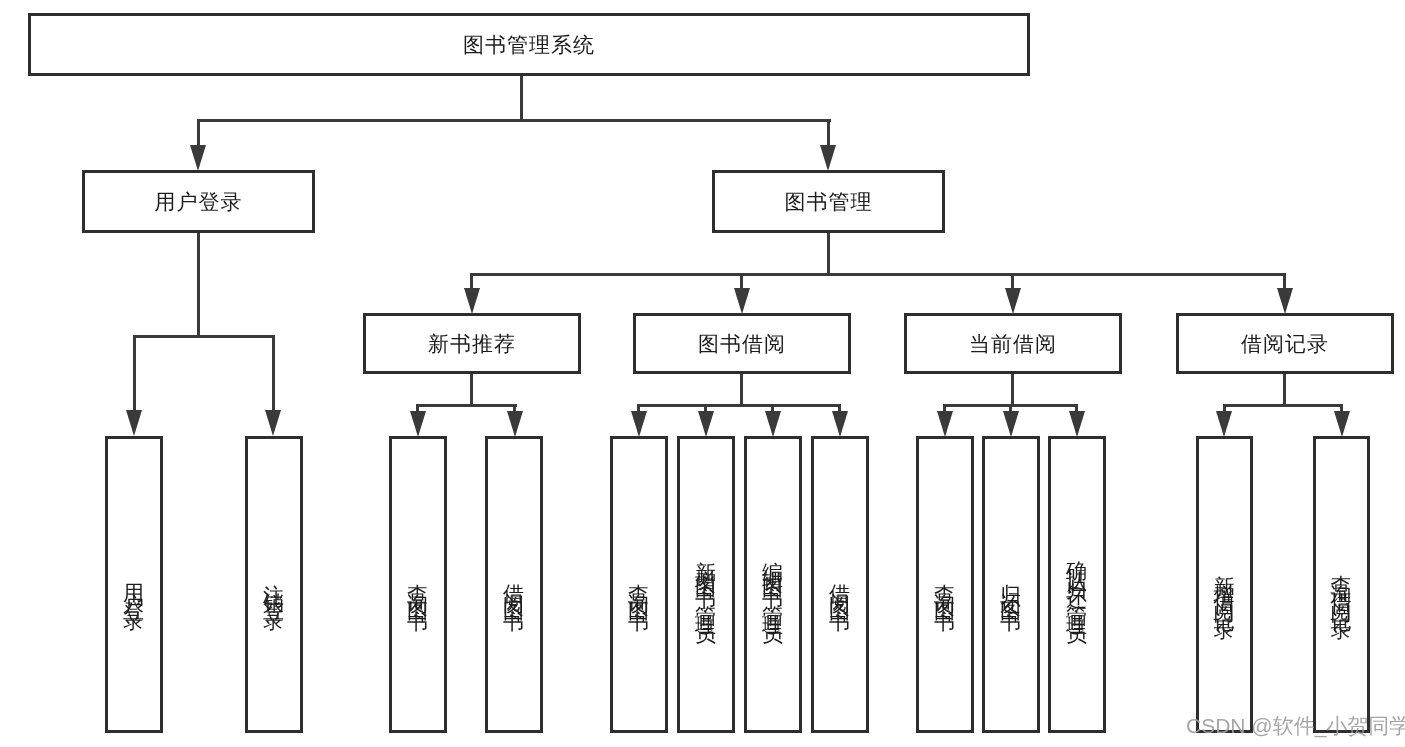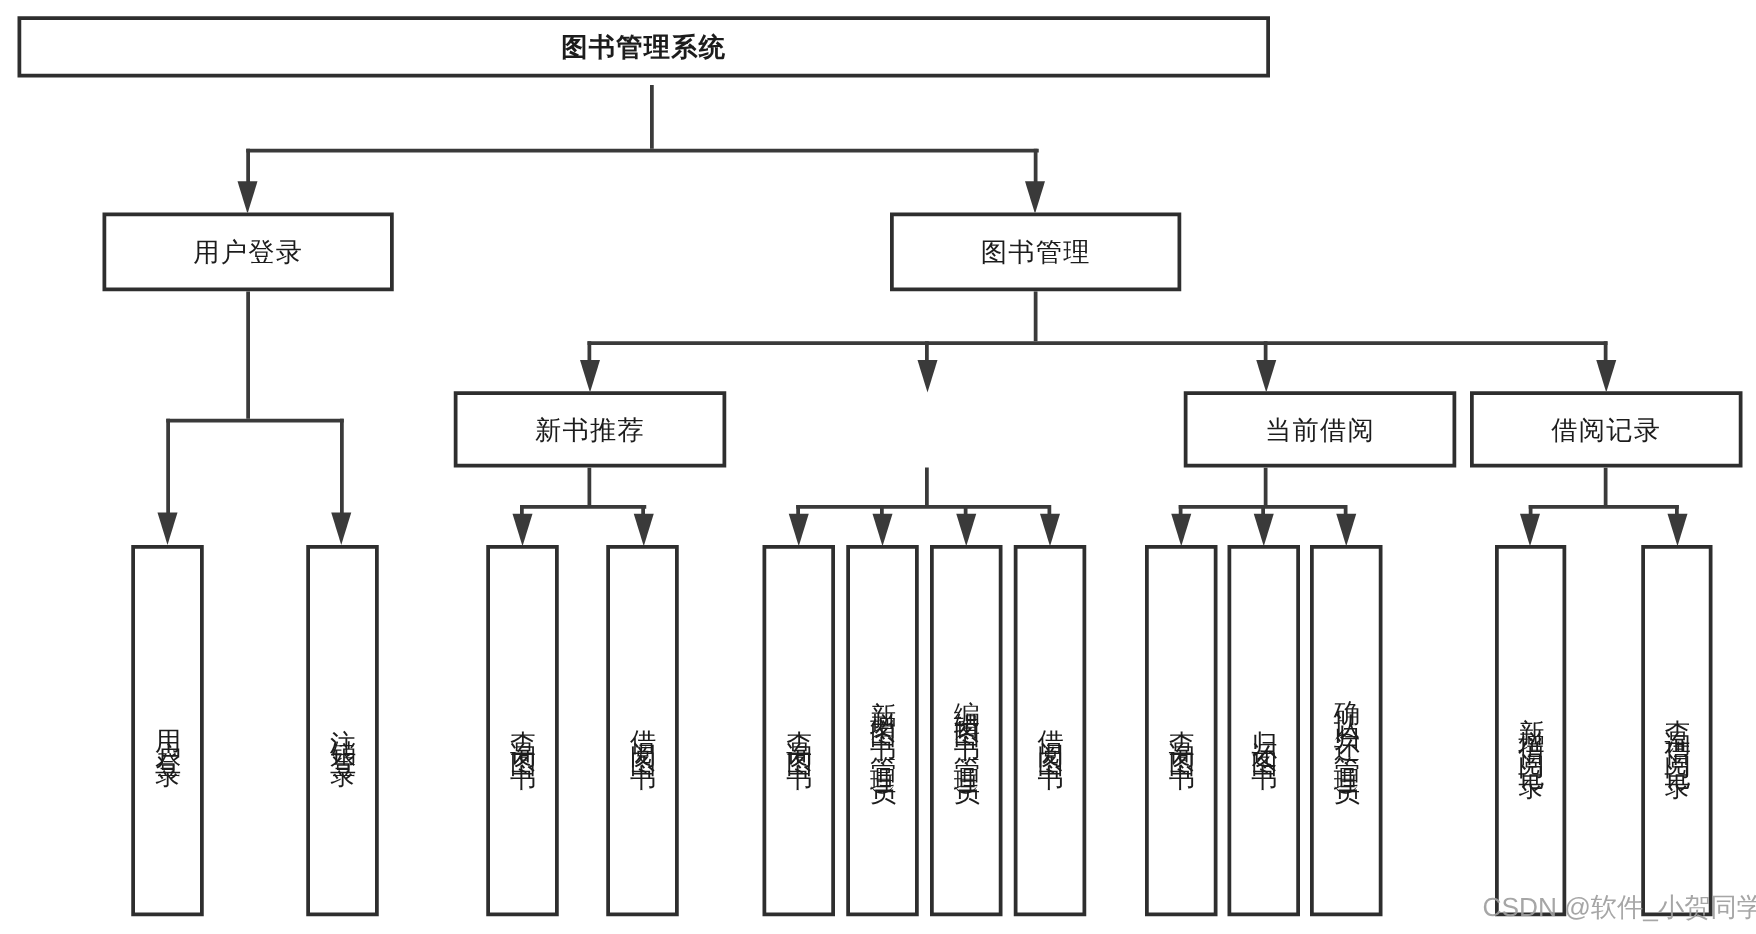--- a/index.html
+++ b/index.html
@@ -89,35 +89,38 @@
   <div class="arr" style="left:1003px;top:411px;"></div>
   <div class="arr" style="left:1069px;top:411px;"></div>
 
   <div class="ln" style="left:1283px;top:374px;width:3px;height:31px;"></div>
   <div class="ln" style="left:1223px;top:404px;width:120px;height:3px;"></div>
   <div class="ln" style="left:1223px;top:404px;width:3px;height:9px;"></div>
   <div class="ln" style="left:1340px;top:404px;width:3px;height:9px;"></div>
   <div class="arr" style="left:1216px;top:411px;"></div>
   <div class="arr" style="left:1334px;top:411px;"></div>
 
-  <div class="node" style="left:14px;top:13px;width:1002px;height:49px;font-weight:bold;">
+  <div class="node" style="left:28px;top:13px;width:1002px;height:63px;">
     <span>图书管理系统</span>
   </div>
 
   <div class="node" style="left:82px;top:170px;width:233px;height:63px;">
     <span>用户登录</span>
   </div>
   <div class="node" style="left:363px;top:313px;width:218px;height:61px;">
     <span>新书推荐</span>
   </div>
 
   <div class="node" style="left:712px;top:170px;width:233px;height:63px;">
     <span>图书管理</span>
   </div>
-  <div class="node" style="left:904px;top:313px;width:218px;height:61px;margin-left:43px;">
+  <div class="node" style="left:633px;top:313px;width:218px;height:61px;">
+    <span>图书借阅</span>
+  </div>
+  <div class="node" style="left:904px;top:313px;width:218px;height:61px;">
     <span>当前借阅</span>
   </div>
   <div class="node" style="left:1176px;top:313px;width:218px;height:61px;">
     <span>借阅记录</span>
   </div>
 
   <div class="leaf" style="left:105px;">
     <span class="vtxt">用户登录</span>
   </div>
   <div class="leaf" style="left:245px;">

